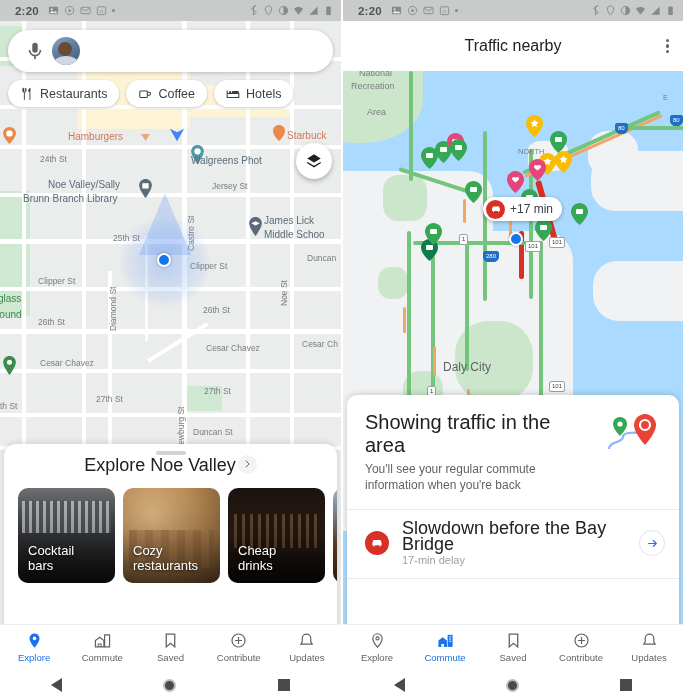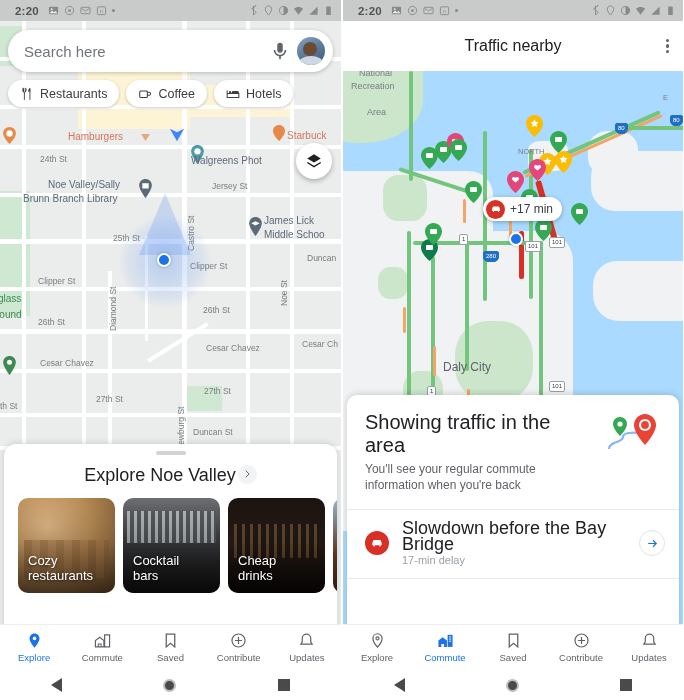--- a/index.html
+++ b/index.html
@@ -110,21 +110,21 @@
   .glogo span:nth-child(3){color:#fbbc05}.glogo span:nth-child(4){color:#4285f4}
   .glogo span:nth-child(5){color:#34a853}.glogo span:nth-child(6){color:#ea4335}
 
   
   .sheet {
     position: absolute; left: 4px; right: 4px; bottom: 52px; top: 444px;
     background: #fff; border-radius: 12px 12px 0 0; box-shadow: 0 -1px 6px rgba(0,0,0,.14);
     z-index: 25; overflow: hidden;
   }
   .grabber { width: 30px; height: 3.5px; border-radius: 2px; background: #d2d3d5; margin: 7px auto 0; }
-  .sheet-title-row { display: flex; justify-content: center; gap: 2px; margin-top: 10px; }
+  .sheet-title-row { display: flex; justify-content: center; gap: 2px; }
   .sheet-title { font-size: 18px; color: #202124; font-weight: 400; }
   .chev-circle {
     width: 19px; height: 19px; border-radius: 50%; background: #f1f3f4;
     display: flex; align-items: center; justify-content: center;
   }
   .cards { display: flex; gap: 8px; padding: 12px 10px 0 14px; }
   .card {
     width: 97px; height: 95px; border-radius: 10px; position: relative; overflow: hidden; flex: none;
     display: flex; align-items: flex-end;
   }
@@ -371,21 +371,20 @@
           <circle cx="7" cy="6" r="2.4" fill="#fff"></circle>
         </svg>
 
       <div class="bluehalo" style="left:119px;top:195px;"></div>
       <div class="beam" style="left:139px;top:172px;"></div>
       <div class="bluedot" style="left:157px;top:232px;"></div>
 
       <div class="glogo"><span>G</span><span>o</span><span>o</span><span>g</span><span>l</span><span>e</span></div>
 
       <div class="searchbar">
-        <span class="ph">Search here</span>
         <svg class="mic" viewBox="0 0 24 24">
             <rect x="9" y="3" width="6" height="11" rx="3" fill="#5f6368"></rect>
             <path d="M6 11a6 6 0 0012 0" fill="none" stroke="#5f6368" stroke-width="1.8"></path>
             <path d="M12 17v4" stroke="#5f6368" stroke-width="1.8"></path>
           </svg>
         <div class="avatar"></div>
       </div>
 
       <div class="chips">
         <div class="chip">
@@ -440,33 +439,33 @@
       <div class="sheet-title-row">
         <span class="sheet-title">Explore Noe Valley</span>
         <span class="chev-circle">
           <svg width="10" height="10" viewBox="0 0 24 24">
               <path d="M9 4l8 8-8 8" fill="none" stroke="#5f6368" stroke-width="2.4"></path>
             </svg>
         </span>
       </div>
       <div class="cards">
         <div class="card">
+          <div class="ph-img img-cocktail"></div>
+          <div class="shade"></div>
+          <div class="clabel">
+            <div>Cocktail</div>
+            <div>bars</div>
+          </div>
+        </div>
+        <div class="card">
           <div class="ph-img img-restaurant"></div>
           <div class="shade"></div>
           <div class="clabel">
             <div>Cozy</div>
             <div>restaurants</div>
-          </div>
-        </div>
-        <div class="card">
-          <div class="ph-img img-cocktail"></div>
-          <div class="shade"></div>
-          <div class="clabel">
-            <div>Cocktail</div>
-            <div>bars</div>
           </div>
         </div>
         <div class="card">
           <div class="ph-img img-drinks"></div>
           <div class="shade"></div>
           <div class="clabel">
             <div>Cheap</div>
             <div>drinks</div>
           </div>
         </div>

